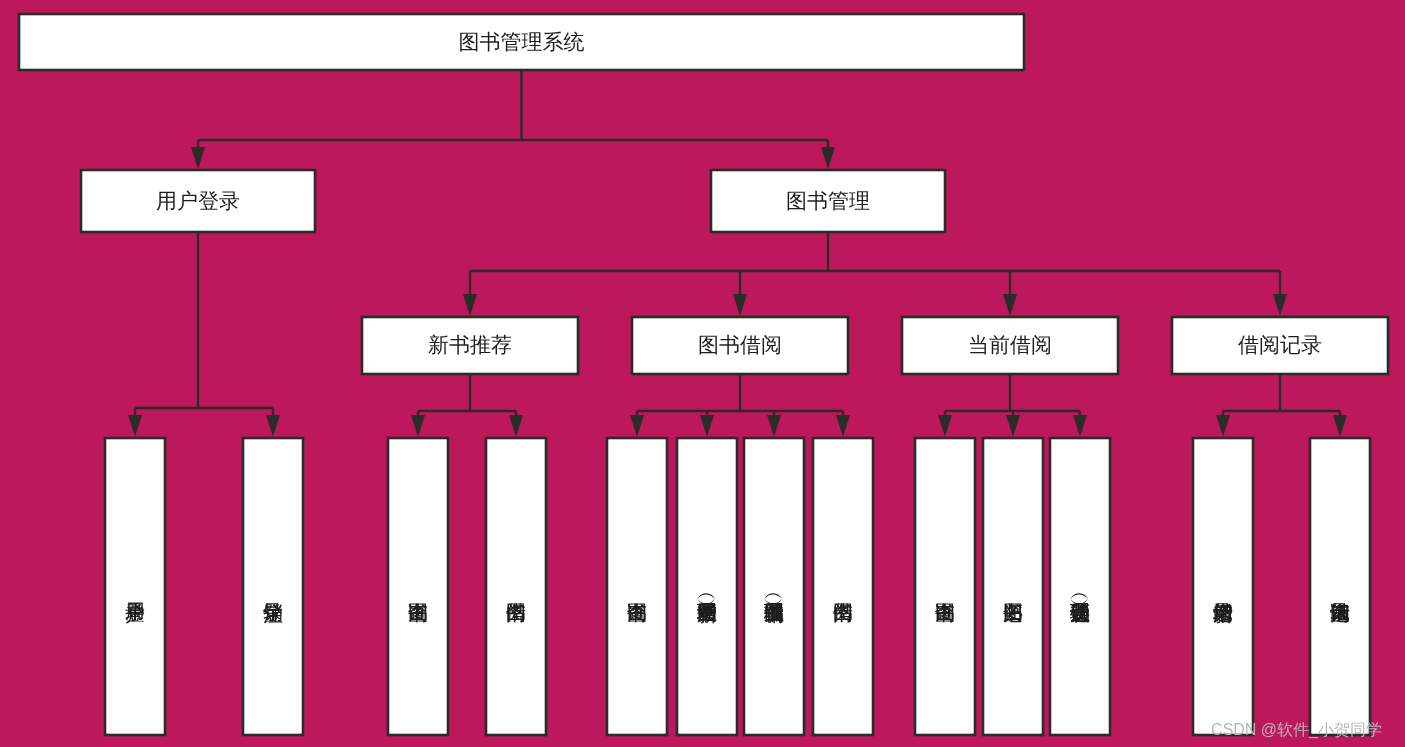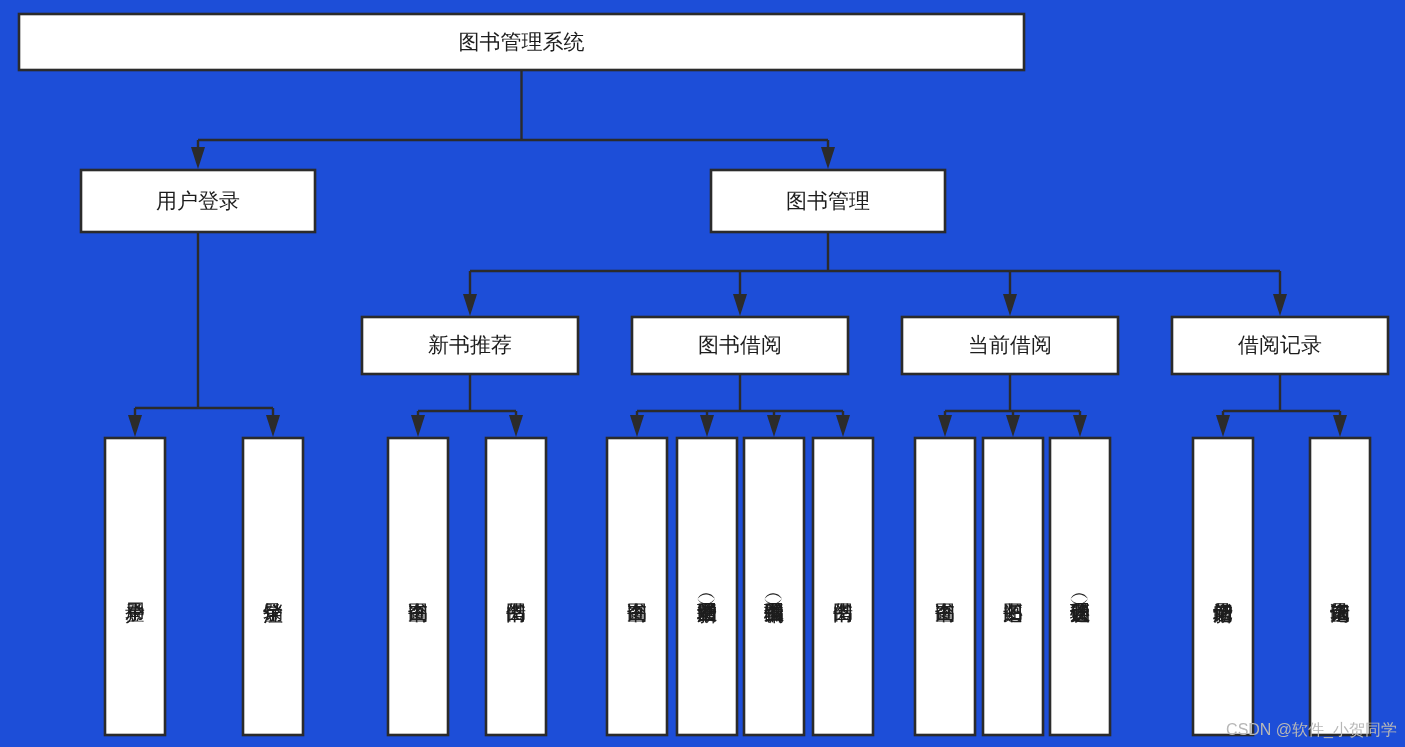--- a/index.html
+++ b/index.html
@@ -7,21 +7,21 @@
     padding: 0;
     background: #ffffff;
   }
   body {
     font-family: "Liberation Sans", "DejaVu Sans", sans-serif;
   }
   #diagram-root {
     position: relative;
     width: 1405px;
     height: 747px;
-    background: #1d4ed8;
+    background: #be185d;
     overflow: hidden;
   }
   svg#tree-svg {
     position: absolute;
     top: 0;
     left: 0;
     width: 1405px;
     height: 747px;
     display: block;
   }
@@ -56,21 +56,21 @@
     writing-mode: vertical-rl;
     text-orientation: upright;
     display: flex;
     align-items: center;
     justify-content: center;
     white-space: nowrap;
     pointer-events: none;
   }
   .watermark {
     position: absolute;
-    right: 8px;
+    right: 23px;
     bottom: 6px;
     font-family: "Liberation Sans", "DejaVu Sans", sans-serif;
     font-size: 16px;
     color: #b7b7b7;
     white-space: nowrap;
     user-select: none;
   }
 </style>
 </head>
 <body>

